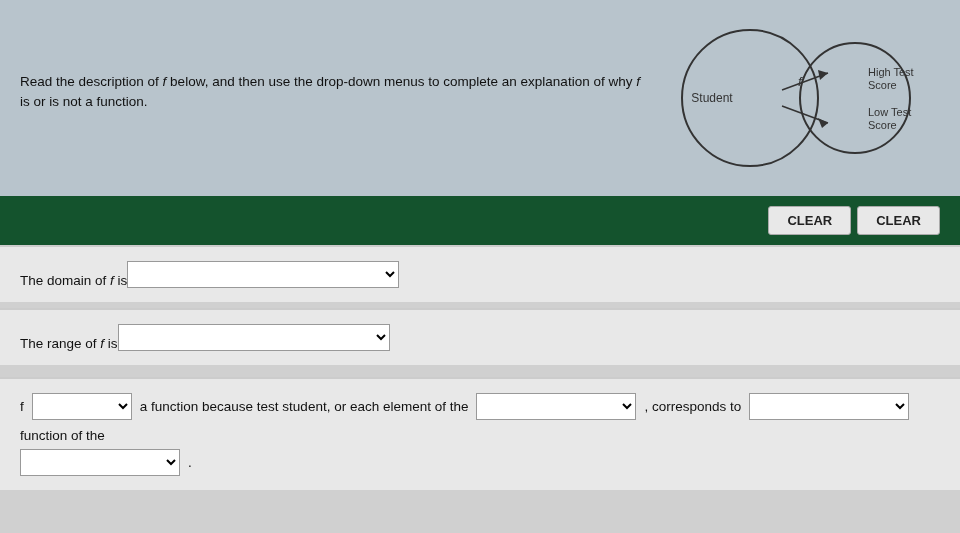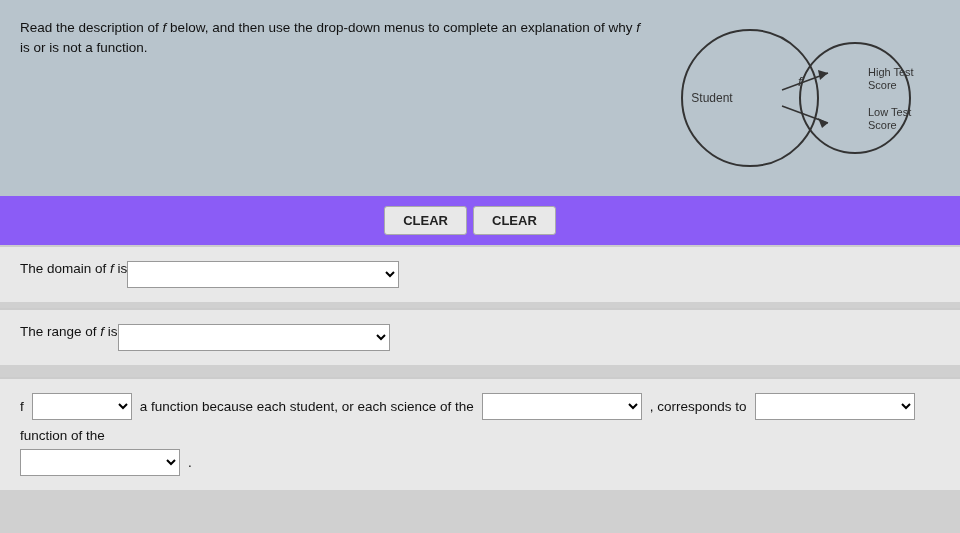--- a/index.html
+++ b/index.html
@@ -9,20 +9,21 @@
       background: #d0d0d0;
       width: 960px;
       min-height: 533px;
     }
 
     .top-section {
       display: flex;
       background: #b8c4cc;
       padding: 18px 20px 18px 20px;
       gap: 0;
+      align-items: center;
     }
 
     .description-area {
       flex: 1;
       padding-right: 20px;
     }
 
     .description-area p {
       font-size: 13.5px;
       line-height: 1.5;
@@ -49,43 +50,43 @@
       height: 160px;
     }
 
     .mapping-diagram svg {
       width: 100%;
       height: 100%;
     }
 
     .button-row {
       display: flex;
-      justify-content: center;
+      justify-content: flex-end;
       padding: 10px 20px 10px 0;
-      background: #8b5cf6;
+      background: #14532d;
       gap: 6px;
     }
 
     .btn {
       padding: 6px 18px;
       font-size: 13px;
       font-weight: bold;
       border: 1px solid #aaa;
       border-radius: 3px;
       cursor: pointer;
       background: #e8e8e8;
       color: #222;
     }
 
     .section-row {
       background: #e8e8e8;
       border-top: 2px solid #ccc;
       padding: 14px 20px;
       display: flex;
-      align-items: flex-start;
+      align-items: flex-end;
       gap: 0;
     }
 
     .section-label {
       font-size: 13.5px;
       color: #111;
       white-space: nowrap;
     }
 
     .section-label .italic {
@@ -210,21 +211,21 @@
 <div class="spacer"></div>
 
 <div class="last-section">
   <div class="last-section-row1">
     <span class="section-label italic">f</span>
     <select class="select-small">
       <option value=""></option>
       <option value="is">is</option>
       <option value="is not">is not</option>
     </select>
-    <span class="section-label">a function because each student, or each science of the</span>
+    <span class="section-label">a function because test student, or each element of the</span>
     <select class="select-medium">
       <option value=""></option>
       <option value="domain">domain</option>
       <option value="range">range</option>
     </select>
     <span class="section-label">, corresponds to</span>
     <select class="select-medium">
       <option value=""></option>
       <option value="exactly one">exactly one</option>
       <option value="more than one">more than one</option>

